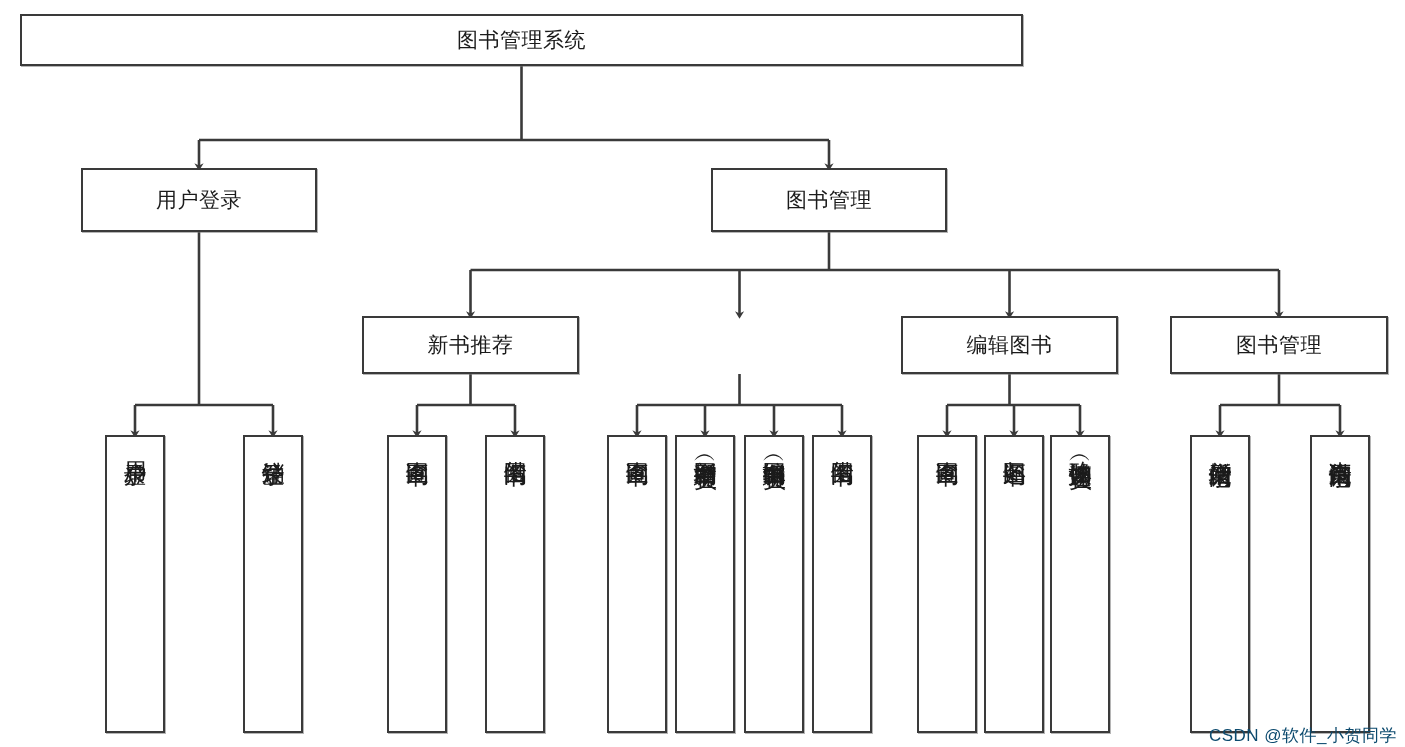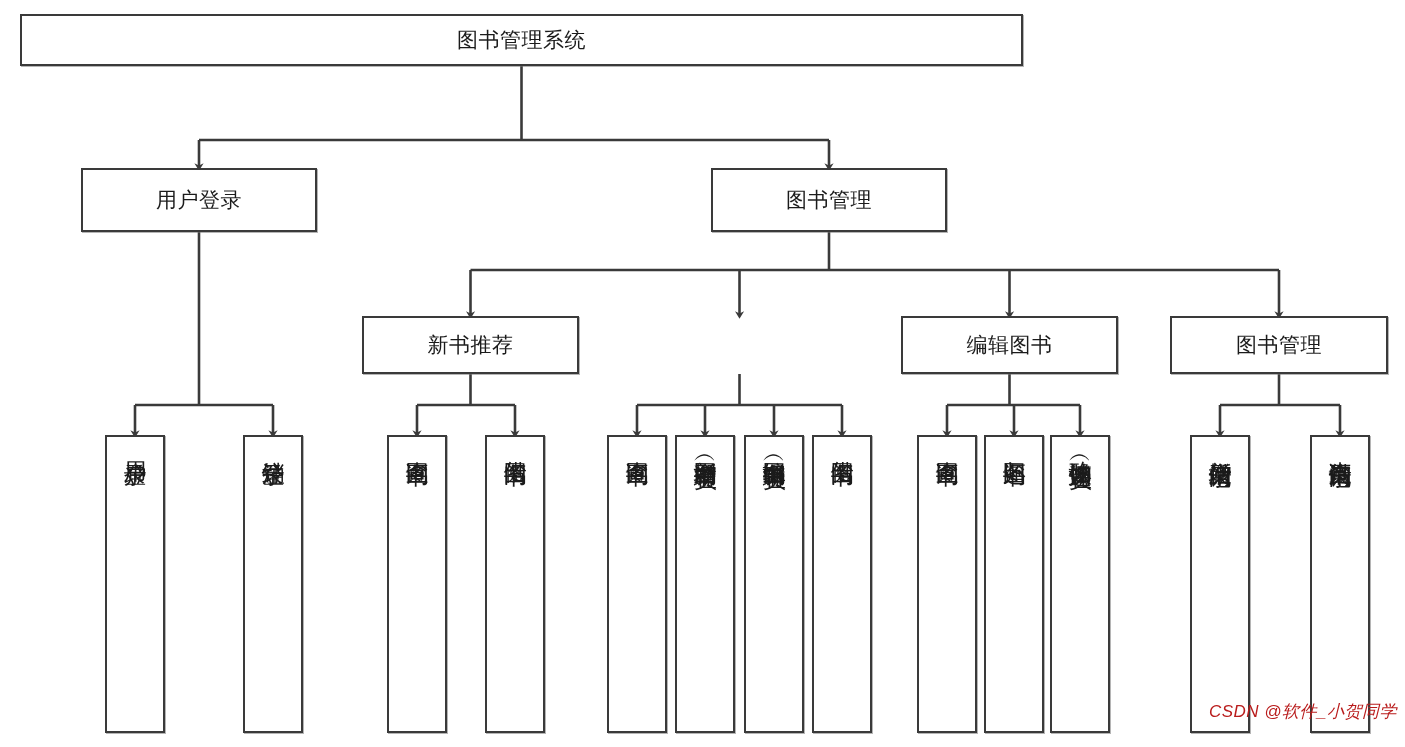--- a/index.html
+++ b/index.html
@@ -52,27 +52,26 @@
   .node.vert .label {
     writing-mode: vertical-rl;
     text-orientation: upright;
     font-size: 23px;
     line-height: 1.02;
     letter-spacing: 1px;
   }
   #watermark {
     position: absolute;
     right: 8px;
-    bottom: 24px;
+    bottom: 0;
     font-size: 17px;
-    color: #b91c1c;
+    color: #0c4a6e;
     letter-spacing: 0.5px;
     user-select: none;
     pointer-events: none;
-    font-style: italic;
   }
 </style>
 </head>
 <body>
 
 <div id="canvas">
   <svg id="edges" viewBox="0 0 1405 747" xmlns="http://www.w3.org/2000/svg">
     <defs>
       <marker id="arrow" markerWidth="10" markerHeight="10" refX="4.2" refY="5" orient="auto" markerUnits="userSpaceOnUse">
         <path d="M0.4,0.4 L8,5 L0.4,9.6 L2.6,5 Z" fill="#3a3a3a"></path>

